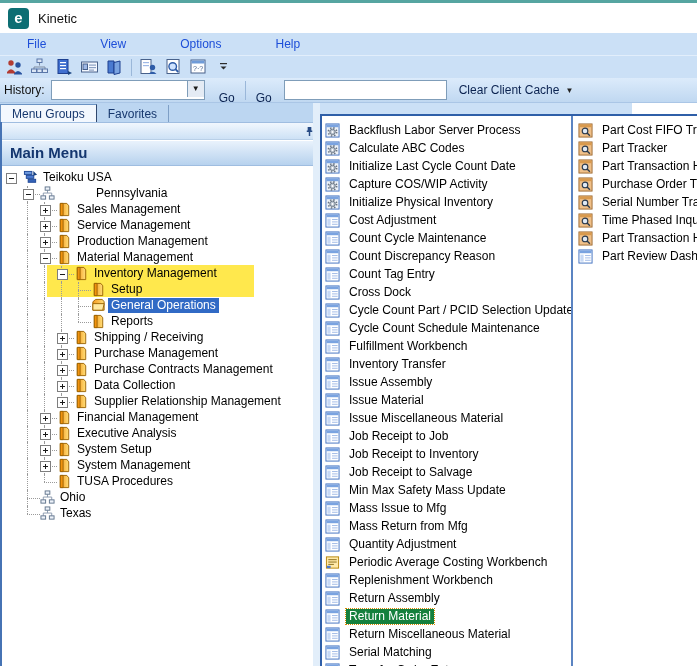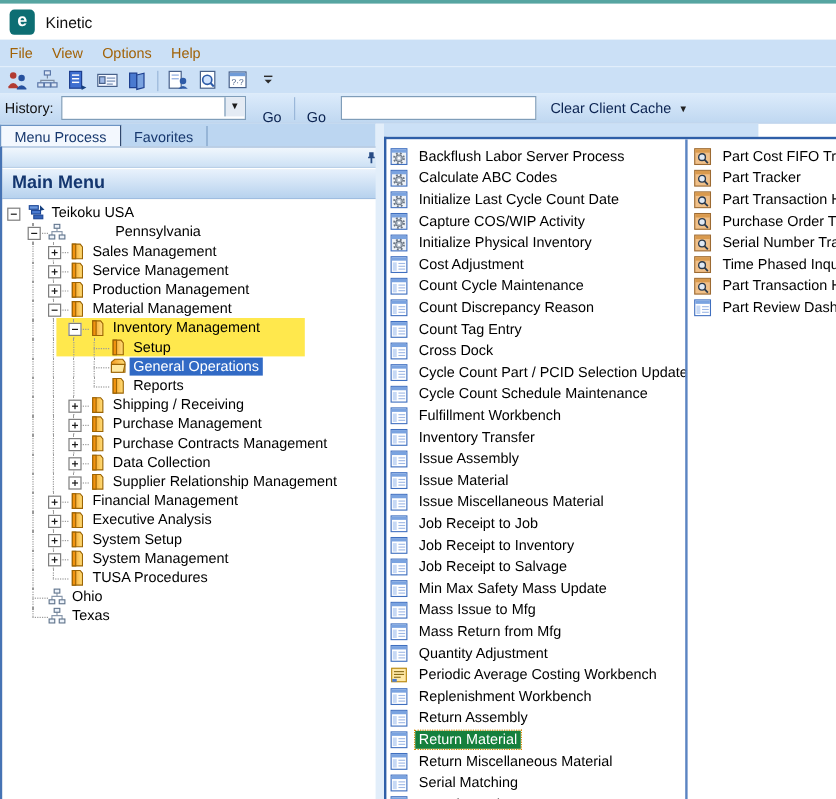--- a/index.html
+++ b/index.html
@@ -9,21 +9,21 @@
   
   .titlebar{position:absolute;left:0;top:0;width:697px;height:33px;background:#fff;
             border-top:3px solid #56a5a1;}
   .logo{position:absolute;left:8px;top:5px;width:21px;height:21px;background:#0d6e73;
         border-radius:4px;color:#fff;font-weight:bold;font-size:15px;text-align:center;line-height:20px;}
   .title-text{position:absolute;left:38px;top:8px;font-size:13px;color:#101010;}
 
   
   .menubar{position:absolute;left:0;top:33px;width:697px;height:22px;background:#cbe0f6;
            display:flex;align-items:center;}
-  .menu-item{padding:0 8px;color:#a16207;cursor:default;}
+  .menu-item{padding:0 27px;color:#1d4ed8;cursor:default;}
   .toolbar{position:absolute;left:0;top:55px;width:697px;height:23px;background:#cbe0f6;
            border-top:1px solid #e2eefb;display:flex;align-items:center;padding-left:2px;box-sizing:border-box;}
   .tb-btn{width:25px;height:20px;display:flex;align-items:center;justify-content:center;}
   .tb-sep{width:1px;height:17px;background:#9ab7d9;margin:0 4px;}
   .historybar{position:absolute;left:0;top:78px;width:697px;height:25px;
               background:linear-gradient(#dcebfb,#c0d8f1);display:flex;align-items:center;
               border-bottom:1px solid #aac6e6;box-sizing:border-box;}
   .hist-label{color:#101010;margin-left:4px;}
   .combo{position:relative;width:152px;height:18px;background:#fff;border:1px solid #7f9db9;margin-left:6px;}
   .combo-btn{position:absolute;right:0;top:0;width:16px;height:16px;background:#e4ebf4;
@@ -33,21 +33,21 @@
   .hist-input{width:155px;height:18px;background:#fff;border:1px solid #7f9db9;margin-left:4px;
               font:12px "Liberation Sans",sans-serif;padding:0 3px;box-sizing:content-box;}
   .clear-btn{color:#0a2250;margin-left:12px;cursor:default;}
   .drop-arrow{font-size:8px;color:#222;margin-left:6px;}
 
   
   .tabsbar{position:absolute;left:0;top:103px;width:313px;height:19px;background:#bcd6f1;display:flex;align-items:flex-end;}
   .tab{padding:2px 11px 1px;color:#17386e;border-right:1px solid #7e9fc6;}
   .tab.active{background:#f3f8fe;border:1px solid #6c94c4;border-bottom:none;border-right:1px solid #30486e;}
   #leftpanel{position:absolute;left:0;top:122px;width:321px;height:544px;
-             border-left:2px solid #4673b4;border-right:2px solid #4673b4;box-sizing:border-box;background:#e5e5e5;}
+             border-left:2px solid #4673b4;border-right:2px solid #4673b4;box-sizing:border-box;background:#0f172a;}
   .pinbar{position:relative;height:18px;background:linear-gradient(#f1f7fd,#cde1f5);
           border-top:1px solid #9fbde0;border-bottom:1px solid #b9d0e8;box-sizing:border-box;}
   .pin{position:absolute;right:4px;top:3px;}
   .panel-header{height:26px;background:linear-gradient(#e9f2fc,#b7d2ee);border-top:1px solid #fff;
                 border-bottom:1px solid #9fbde0;box-sizing:border-box;
                 font-size:15px;font-weight:bold;color:#14366f;line-height:24px;padding-left:8px;}
   #tree{position:relative;height:498px;background:#fff;overflow:hidden;padding-top:4px;}
   .hl-rect{position:absolute;left:45px;width:207px;height:32px;background:#ffe84d;z-index:0;}
   .tree-row{position:relative;height:16px;z-index:1;}
   .guide{position:absolute;top:0;width:1px;height:16px;border-left:1px dotted #9a9a9a;}
@@ -189,21 +189,21 @@
     </div>
     <span class="go" style="margin-left:6px">Go</span>
     <span class="vline"></span>
     <span class="go">Go</span>
     <input class="hist-input" value="" style="">
     <span class="clear-btn">Clear Client Cache</span>
     <span class="drop-arrow">▼</span>
   </div>
 
   <div class="tabsbar">
-      <span class="tab active">Menu Process</span>
+      <span class="tab active">Menu Groups</span>
       <span class="tab">Favorites</span>
     </div>
 
   <div id="leftpanel">
     <div class="pinbar">
       <span class="pin">
         <svg width="11" height="11" viewBox="0 0 12 12">
             <path d="M4 1h4v4h1v1.5H6.8V11H5.2V6.5H3V5h1z" fill="#274b85"></path>
           </svg>
       </span>

